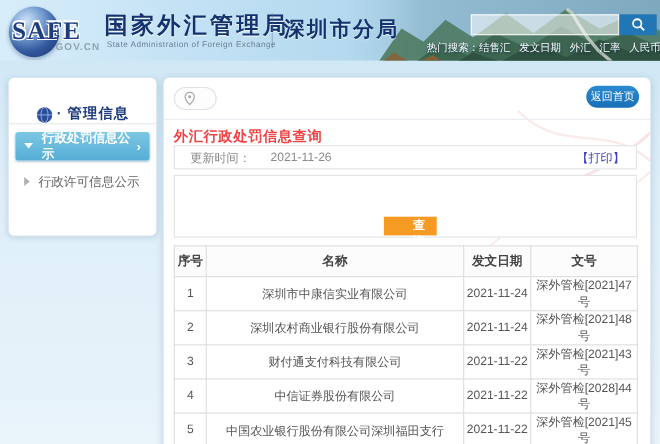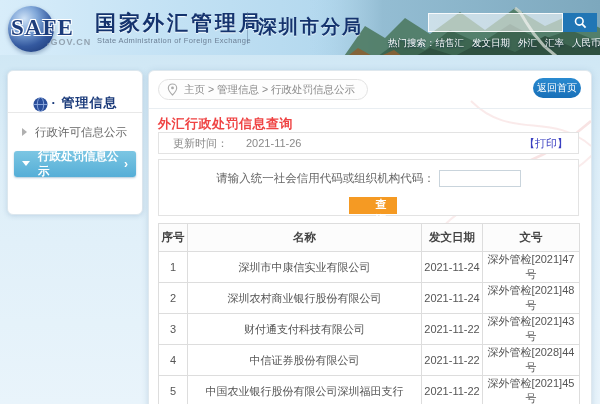--- a/index.html
+++ b/index.html
@@ -178,61 +178,57 @@
 
 <div class="sidebar">
   <div class="sidebar-head">
     <svg class="globe" width="15" height="15" viewBox="0 0 15 15">
       <circle cx="7.5" cy="7.5" r="7" fill="#2a4e9a"></circle>
       <ellipse cx="7.5" cy="7.5" rx="3.2" ry="7" fill="none" stroke="#9db8e8" stroke-width=".8"></ellipse>
       <line x1=".5" y1="7.5" x2="14.5" y2="7.5" stroke="#9db8e8" stroke-width=".8"></line>
     </svg>
     <span class="sidebar-title">· <span>管理信息</span></span>
   </div>
-  <div class="side-item">
-    <span class="tri"></span>
-    <span>行政许可信息公示</span>
-  </div>
   <div class="side-item active">
     <span class="tri"></span>
     <span>行政处罚信息公示</span>
     <span class="chev">›</span>
+  </div>
+  <div class="side-item">
+    <span class="tri"></span>
+    <span>行政许可信息公示</span>
   </div>
 </div>
 
 <div class="main-box">
   <svg class="deco-curves" width="180" height="150" viewBox="0 0 180 150">
     <path d="M-10,120 C40,60 90,110 180,30" stroke="#f6dcdc" stroke-width="2.5" fill="none" opacity=".8"></path>
     <path d="M20,150 C70,80 130,120 185,60" stroke="#f8e4e4" stroke-width="2" fill="none" opacity=".7"></path>
     <path d="M60,10 C100,50 140,20 180,55" stroke="#f6dcdc" stroke-width="2" fill="none" opacity=".6"></path>
   </svg>
 
   <div class="crumb-row">
     <div class="breadcrumb">
       <svg class="pin" width="11" height="13" viewBox="0 0 11 13">
         <path d="M5.5,1 C3,1 1.3,2.8 1.3,5 C1.3,7.8 5.5,12 5.5,12 C5.5,12 9.7,7.8 9.7,5 C9.7,2.8 8,1 5.5,1 Z" fill="none" stroke="#aaa" stroke-width="1.1"></path>
         <circle cx="5.5" cy="4.9" r="1.4" fill="#aaa"></circle>
       </svg>
-      <span>主页 &gt; 管理信息 &gt; 行政处罚信息公示</span>
     </div>
     <button class="back-home">返回首页</button>
   </div>
 
   <div class="page-title">外汇行政处罚信息查询</div>
 
   <div class="update-box">
     <span class="u-label">更新时间：</span>
     <span class="u-date">2021-11-26</span>
     <span class="print-link">【打印】</span>
   </div>
 
   <div class="query-box">
-    <div class="query-line">
-      <label>请输入统一社会信用代码或组织机构代码：</label><input type="text" style="">
-    </div>
     <button class="query-btn">查 询</button>
   </div>
 
   <table class="results">
     <colgroup>
       <col class="col-idx">
         <col class="col-name">
         <col class="col-date">
         <col class="col-doc">
     </colgroup>

